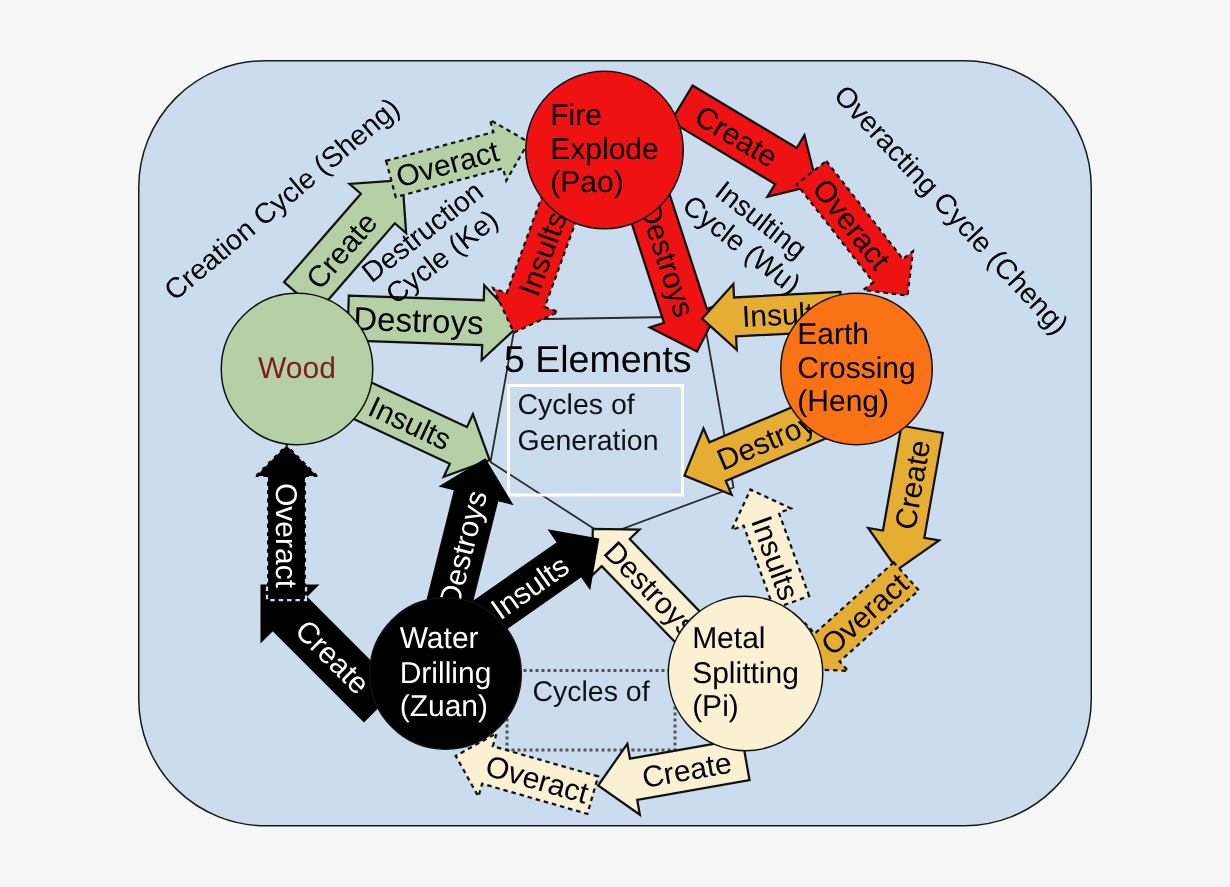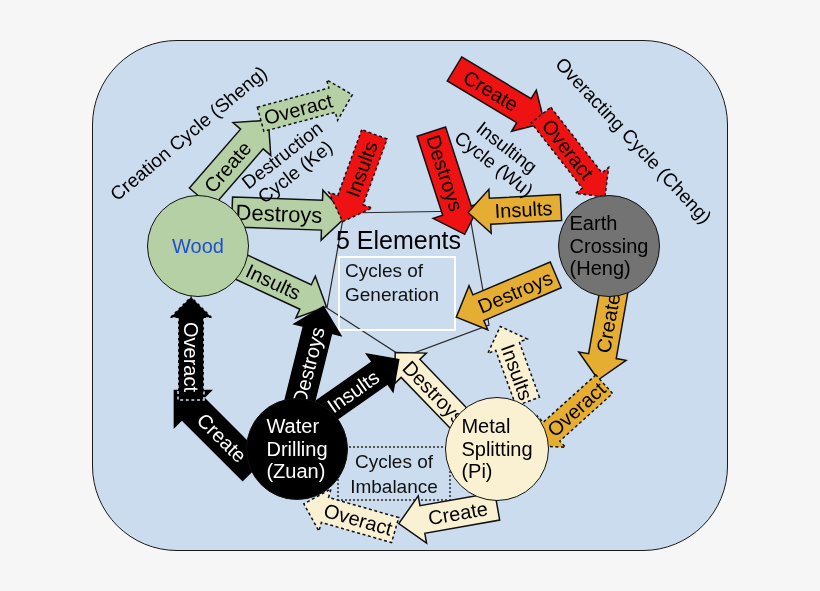--- a/index.html
+++ b/index.html
@@ -38,21 +38,20 @@
 
   <div id="title">5 Elements</div>
 
   <div id="genbox" class="box">
     <span>Cycles of</span>
     <span>Generation</span>
   </div>
 
   <div id="imbbox" class="box">
     <span>Cycles of</span>
-    <span>Imbalance</span>
   </div>
 
   <div id="cyc-creation" class="cyc">Creation Cycle (Sheng)</div>
 
   <div id="cyc-destruction" class="cyc">
     <span style="display:block">Destruction</span>
     <span style="display:block">Cycle (Ke)</span>
   </div>
 
   <div id="cyc-insulting" class="cyc">
@@ -174,31 +173,36 @@
         <polygon points="0,9.5 78,9.5 78,0 102,24 78,48 78,38.5 0,38.5" fill="#000000" stroke="#000000" stroke-width="1.5"></polygon>
         <text x="41" y="31" text-anchor="middle" font-size="20" font-family="Liberation Sans, sans-serif" fill="#ffffff">Destroys</text>
       </svg>
     </div>
     <div class="arrow" style="left: 315px; top: 363px; width: 92px; height: 46px; transform: rotate(-35deg);">
       <svg width="92" height="46" xmlns="http://www.w3.org/2000/svg">
         <polygon points="0,9.5 69,9.5 69,0 92,23 69,46 69,36.5 0,36.5" fill="#000000" stroke="#000000" stroke-width="1.5"></polygon>
         <text x="36.5" y="30" text-anchor="middle" font-size="20" font-family="Liberation Sans, sans-serif" fill="#ffffff">Insults</text>
       </svg>
     </div>
-    <div class="circle" style="left: 558px; top: 195px; width: 102px; height: 102px; background: #737373;">
+    <div class="circle" style="left: 350px; top: 47px; width: 106px; height: 106px; background: rgb(238, 18, 18);">
+      <div class="txt" style="color: rgb(0, 0, 0);">Fire
+Explode
+(Pao)</div>
+    </div>
+    <div class="circle" style="left: 520px; top: 195px; width: 102px; height: 102px; background: #f97316;">
       <div class="txt" style="color: rgb(0, 0, 0);">Earth
 Crossing
 (Heng)</div>
     </div>
     <div class="circle" style="left: 246px; top: 398px; width: 102px; height: 102px; background: rgb(0, 0, 0);">
       <div class="txt" style="color: rgb(255, 255, 255);">Water
 Drilling
 (Zuan)</div>
     </div>
     <div class="circle" style="left: 445px; top: 397px; width: 104px; height: 104px; background: rgb(250, 240, 210);">
       <div class="txt" style="color: rgb(0, 0, 0);">Metal
 Splitting
 (Pi)</div>
     </div>
     <div class="circle" style="left: 147px; top: 195px; width: 102px; height: 102px; background: rgb(182, 208, 165);">
-      <div class="txt" style="color: #1d4ed8;">Wood</div>
+      <div class="txt" style="color: #7f1d1d;">Wood</div>
     </div>
   </div>
 
 </body></html>

